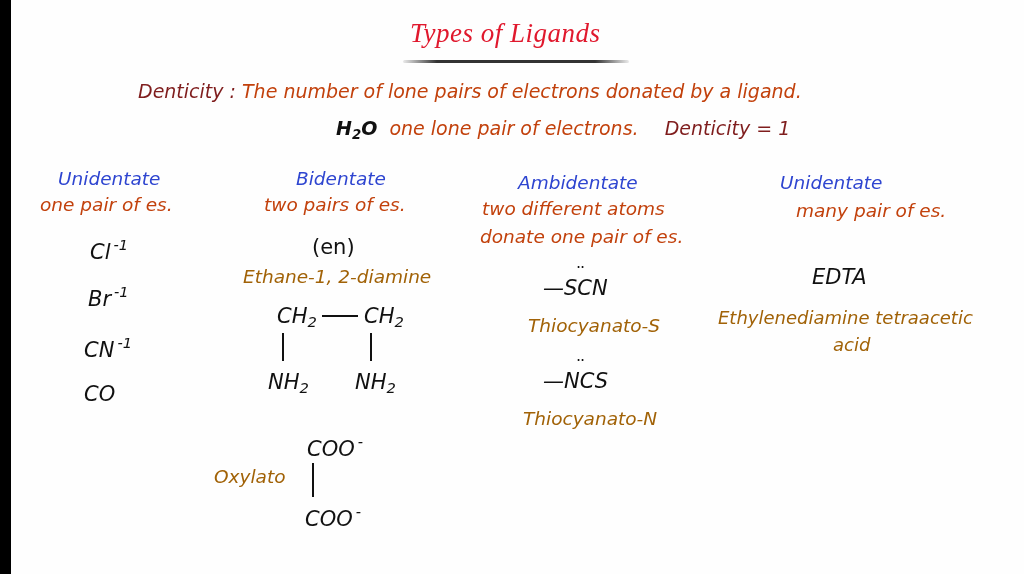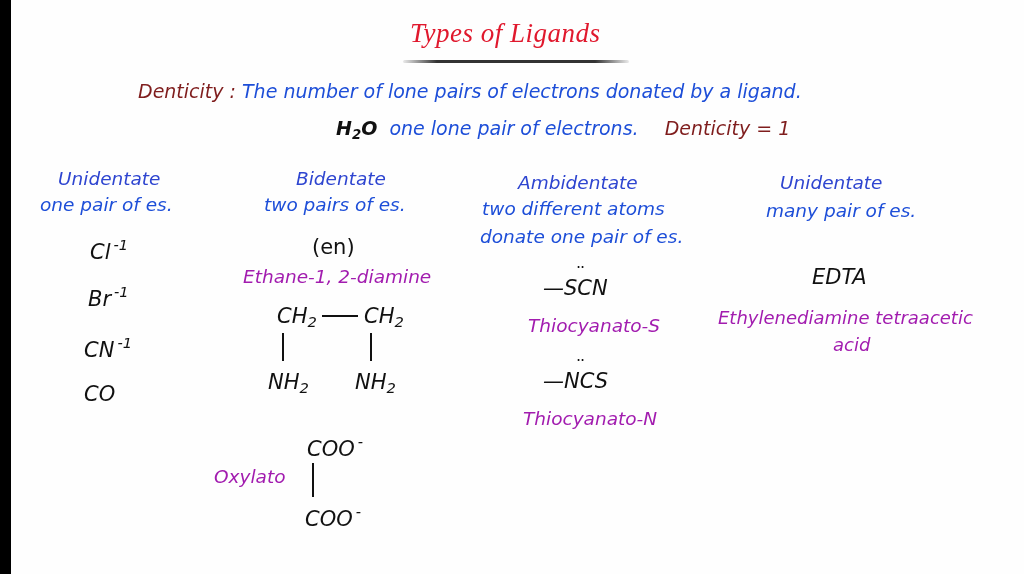--- a/index.html
+++ b/index.html
@@ -11,23 +11,23 @@
   }
   .left-bar { position:absolute; left:0; top:0; width:11px; height:574px; background:#000; }
   .abs { position:absolute; white-space:nowrap; }
   .title { color:#e0182d; font-size:27px; letter-spacing:0.5px; }
   .underline {
     position:absolute; left:403px; top:60px; width:226px; height:3px;
     background:linear-gradient(to right, rgba(60,60,60,0.1), #333 15%, #333 85%, rgba(60,60,60,0.1));
     border-radius:2px;
   }
   .purple { color:#7f1d1d; }
-  .brown { color:#1d4ed8; }
+  .brown { color:#c2410c; }
   .blue { color:#2e45d0; }
-  .magenta { color:#a21caf; }
+  .magenta { color:#a16207; }
   .black { color:#111; }
   .f20 { font-size:19px; }
   .f19 { font-size:18.5px; }
   .f18 { font-size:18px; }
   .chem { font-size:21px; color:#111; font-style:italic; }
   sub { font-size:0.7em; vertical-align:-0.3em; }
   sup { font-size:0.7em; vertical-align:0.6em; margin-left:3px; }
   .bond-h { position:absolute; height:2px; background:#111; }
   .bond-v { position:absolute; width:2px; background:#111; }
   .lp { position:absolute; font-size:16px; color:#111; font-style:normal; letter-spacing:-1px; }
@@ -82,16 +82,16 @@
 
 <div class="lp" style="left:576px; top:258px;">··</div>
 <div class="abs chem" style="left:543px; top:276px;">—SCN</div>
 <div class="abs magenta f19" style="left:528px; top:315px;text-align:center;">Thiocyanato-S</div>
 
 <div class="lp" style="left:576px; top:351px;">··</div>
 <div class="abs chem" style="left:543px; top:369px;">—NCS</div>
 <div class="abs magenta f19" style="left:523px; top:408px;">Thiocyanato-N</div>
 
 <div class="abs blue f19" style="left:780px; top:172px;">Unidentate</div>
-<div class="abs brown f19" style="left:766px; top:200px;">many pair of es.</div>
+<div class="abs brown f19" style="left:796px; top:200px;">many pair of es.</div>
 <div class="abs chem" style="left:812px; top:265px;">EDTA</div>
 <div class="abs magenta f18" style="left:718px; top:307px;">Ethylenediamine tetraacetic</div>
 <div class="abs magenta f18" style="left:833px; top:334px;">acid</div>
 
 </body></html>

